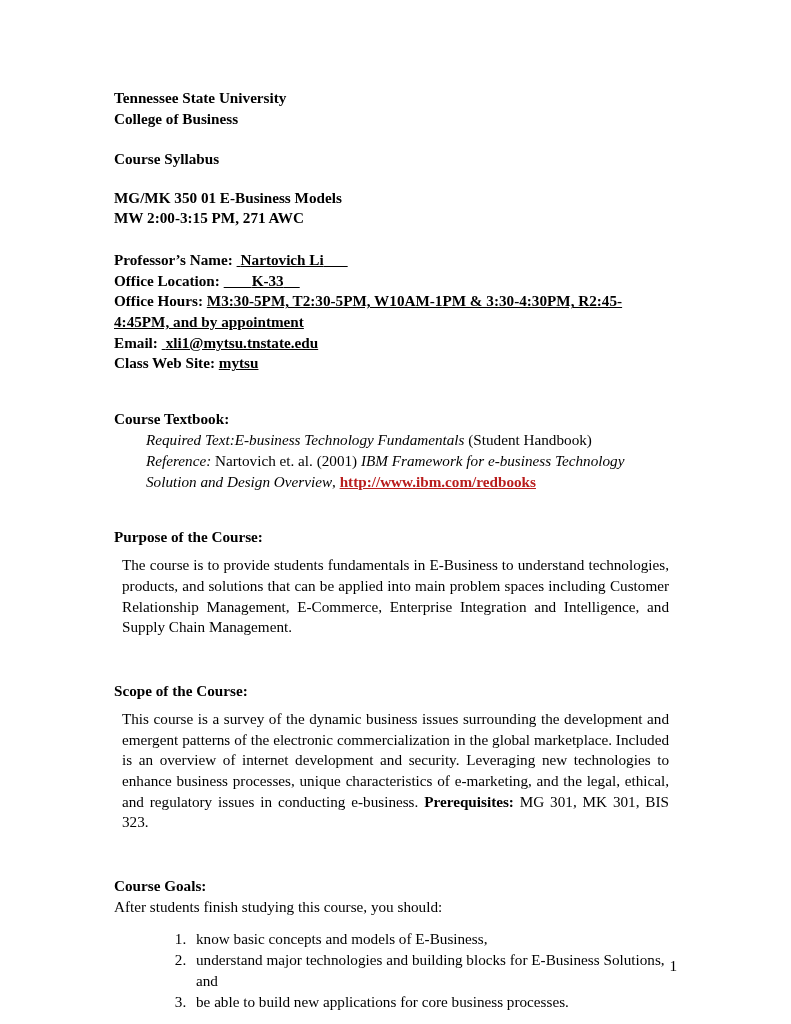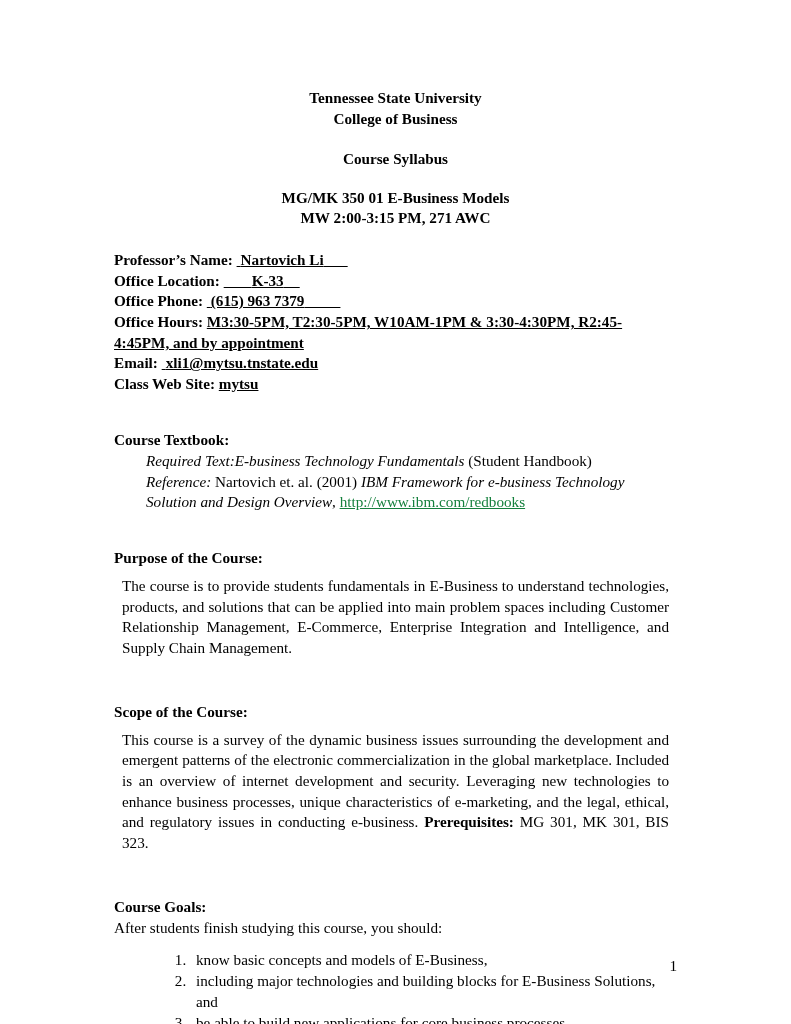--- a/index.html
+++ b/index.html
@@ -15,21 +15,21 @@
     position: relative;
     width: 791px;
     height: 1024px;
     background: #ffffff;
     box-sizing: border-box;
     padding: 88px 114px 0 114px;
     font-size: 15.2px;
     line-height: 1.32;
     overflow: hidden;
   }
-  .center { text-align: center; }
+  .center { }
   .bold { font-weight: bold; }
   .italic { font-style: italic; }
   .spacer-md { height: 19px; }
   .spacer-lg { height: 22px; }
 
   .heading-block div { line-height: 1.38; }
 
   .info-line {
     line-height: 1.36;
     white-space: normal;
@@ -52,22 +52,23 @@
   .indent-1 {
     margin-left: 32px;
     line-height: 1.36;
   }
   p.body-text {
     margin: 8px;
     text-align: justify;
     line-height: 1.36;
   }
   a.link {
-    color: #15803d;
+    color: #b91c1c;
     text-decoration: underline;
+    font-weight: bold;
   }
   ol.goals {
     margin: 12px;
     padding-left: 64px;
     line-height: 1.38;
   }
   ol.goals li {
     padding-left: 6px;
   }
   .page-number {
@@ -101,24 +102,20 @@
   <div class="info-line">
     <span class="info-label">Professor’s Name:</span>
     <span class="pad-underline">&nbsp;</span><span class="info-value">Nartovich Li</span><span class="pad-underline">&nbsp;&nbsp;&nbsp;&nbsp;&nbsp;&nbsp;</span>
   </div>
 
   <div class="info-line">
     <span class="info-label">Office Location:</span>
     <span class="pad-underline">&nbsp;&nbsp;&nbsp;&nbsp;&nbsp;&nbsp;&nbsp;</span><span class="info-value">K-33</span><span class="pad-underline">&nbsp;&nbsp;&nbsp;&nbsp;</span>
   </div>
 
-  <div class="info-line">
-    <span class="info-label">Office Phone:</span>
-    <span class="pad-underline">&nbsp;</span><span class="info-value">(615) 963 7379</span><span class="pad-underline">&nbsp;&nbsp;&nbsp;&nbsp;&nbsp;&nbsp;&nbsp;&nbsp;&nbsp;</span>
-  </div>
 
   <div class="info-line">
     <span class="info-label">Office Hours:</span>
     <span class="info-value">M3:30-5PM, T2:30-5PM, W10AM-1PM &amp; 3:30-4:30PM, R2:45-4:45PM, and by appointment</span>
   </div>
 
   <div class="info-line">
     <span class="info-label">Email:</span>
     <span class="pad-underline">&nbsp;</span><span class="info-value">xli1@mytsu.tnstate.edu</span>
   </div>
@@ -149,18 +146,18 @@
   <p class="body-text">
     <span>This course is a survey of the dynamic business issues surrounding the development and emergent patterns of the electronic commercialization in the global marketplace. Included is an overview of internet development and security. Leveraging new technologies to enhance business processes, unique characteristics of e-marketing, and the legal, ethical, and regulatory issues in conducting e-business. </span><span class="bold">Prerequisites:</span><span> MG 301, MK 301, BIS 323.</span>
   </p>
 
   <div class="spacer-md"></div>
 
   <div class="section-title">Course Goals:</div>
   <div>After students finish studying this course, you should:</div>
   <ol class="goals">
     <li>know basic concepts and models of E-Business,</li>
-    <li>including major technologies and building blocks for E-Business Solutions, and</li>
+    <li>understand major technologies and building blocks for E-Business Solutions, and</li>
     <li>be able to build new applications for core business processes.</li>
   </ol>
 
   <div class="page-number">1</div>
 </div>
 
 </body></html>

